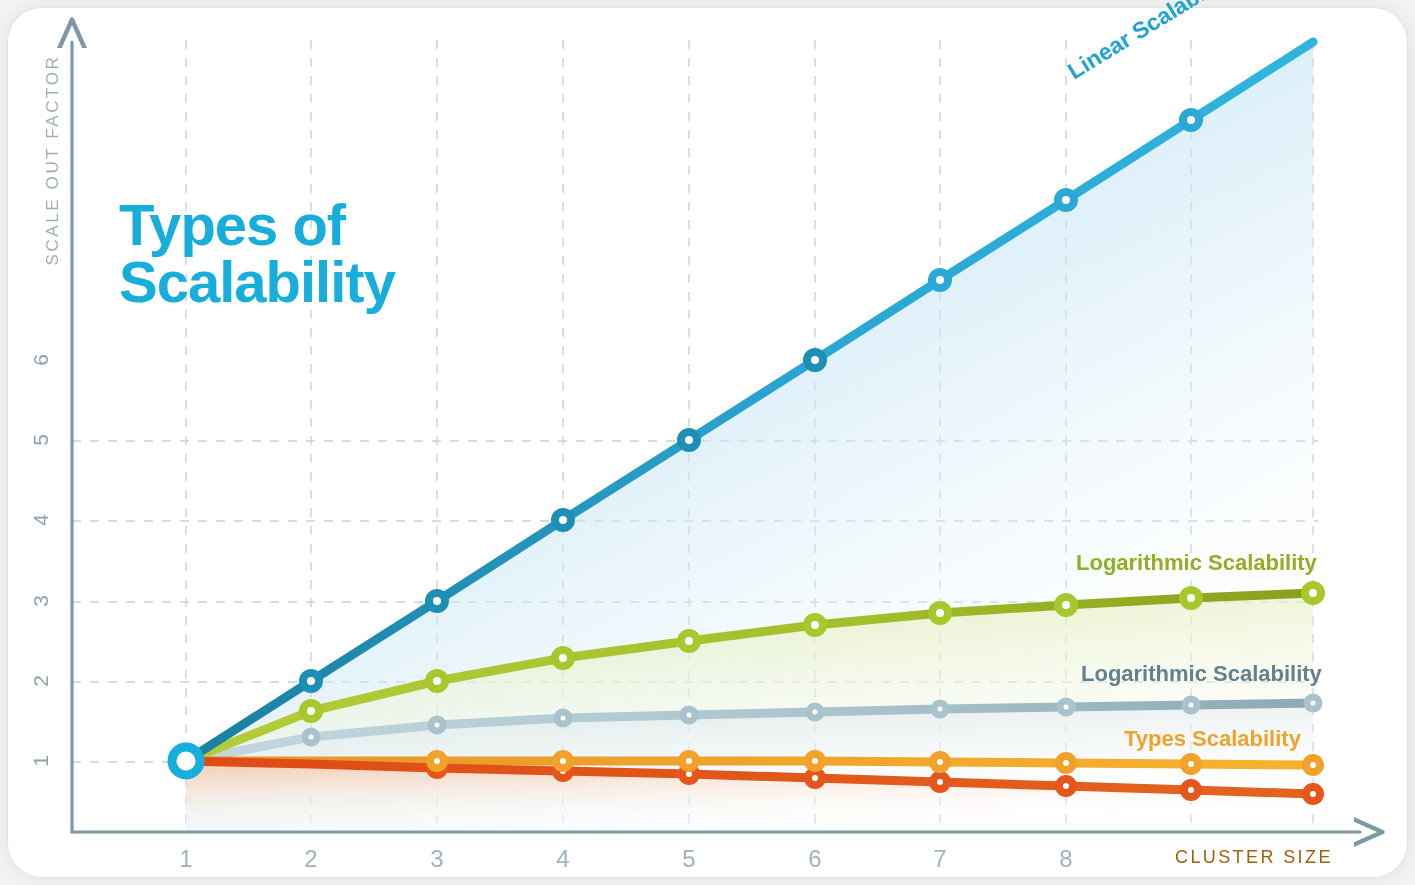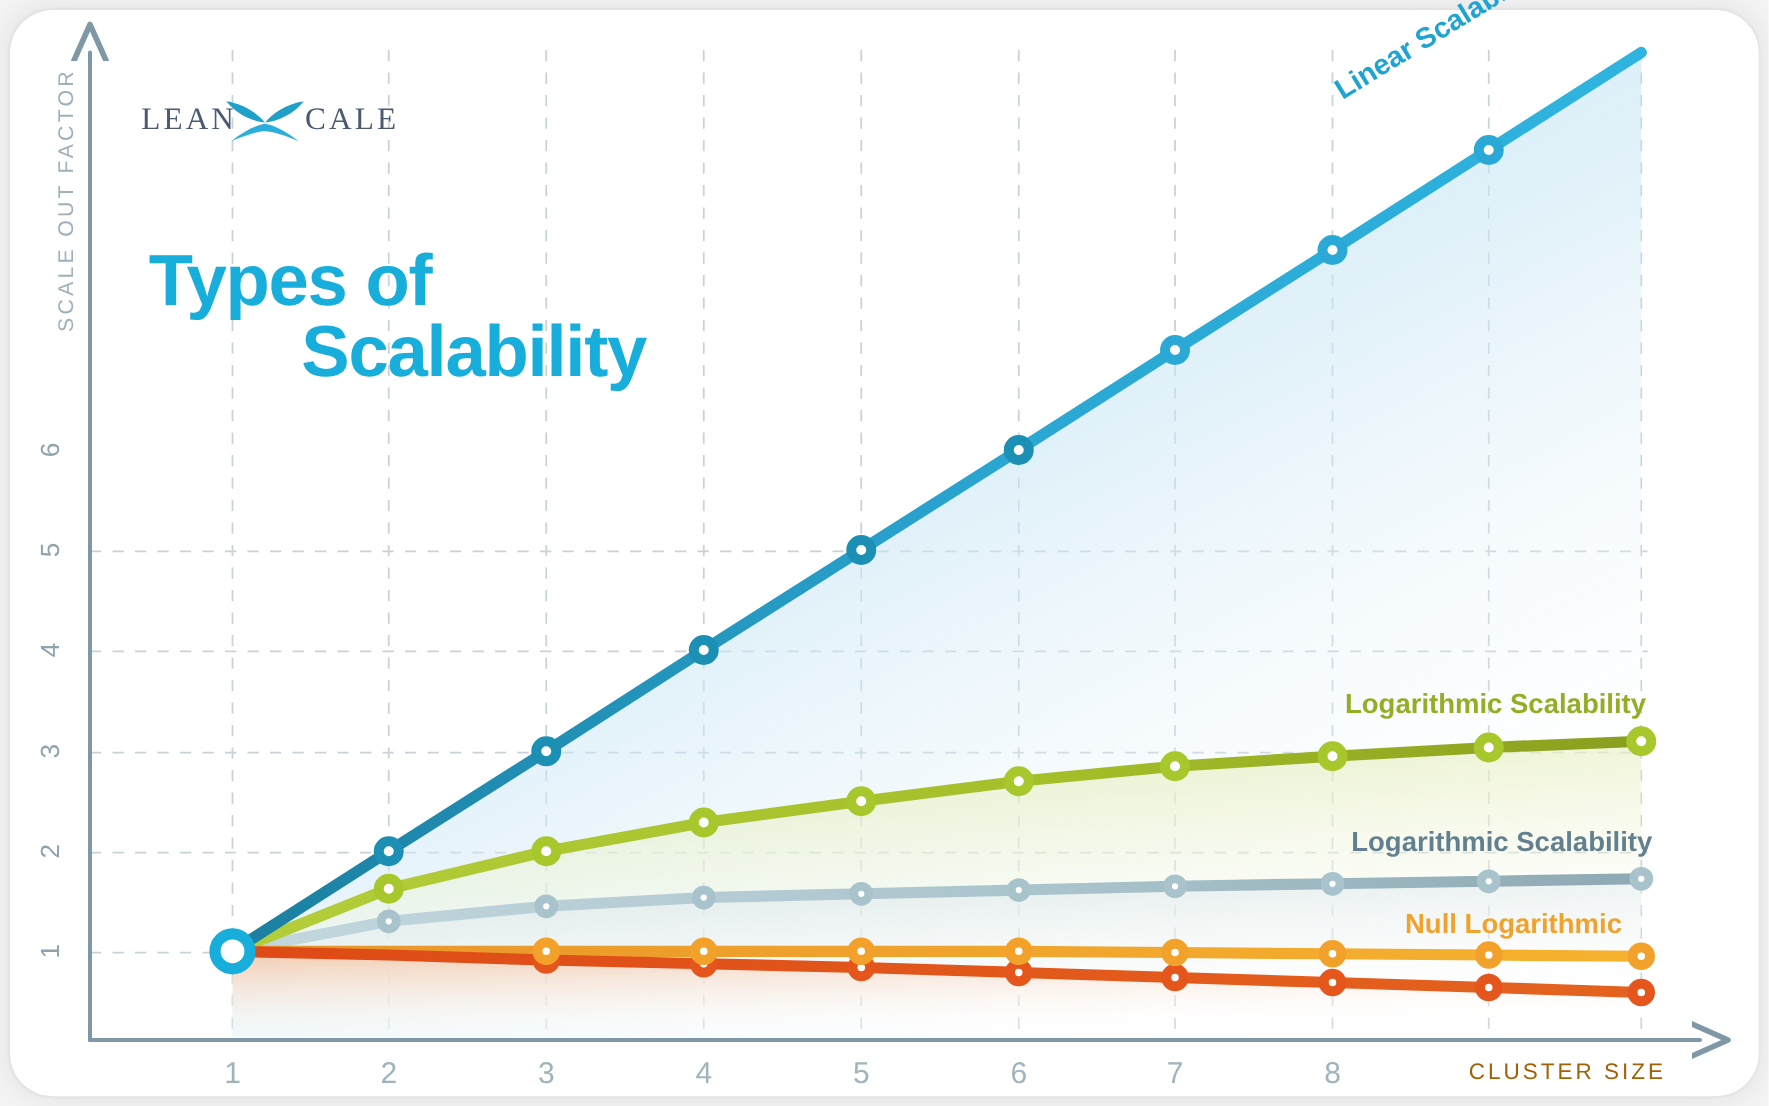--- a/index.html
+++ b/index.html
@@ -15,21 +15,21 @@
   }
 
   #plot{position:absolute;left:0;top:0;width:1415px;height:885px;}
 
   
   #title{
     position:absolute;left:119px;top:196px;width:520px;
     font-size:58px;line-height:0.99;font-weight:bold;
     color:#17AEDC;letter-spacing:-1px;
   }
-  #title .l2{display:block;text-align:center;}
+  #title .l2{display:block;}
 
   
   #logo{position:absolute;left:113px;top:77px;width:220px;height:42px;}
   #logo .word{
     position:absolute;top:5px;font-size:25px;letter-spacing:2.5px;
     color:#4a5a73;font-family:"Liberation Serif",serif;font-weight:normal;
   }
   #logo .w1{left:0px;}
   #logo .w2{left:131px;}
   #logo .mark{position:absolute;left:66px;top:-2px;width:66px;height:42px;}
@@ -208,28 +208,20 @@
     </g>
     <g fill="#ffffff" stroke="#2AA9D6" stroke-width="8">
       <circle cx="940" cy="280" r="8"></circle>
         <circle cx="1066" cy="200" r="8"></circle>
       <circle cx="1191" cy="120" r="8"></circle>
     </g>
 
     <circle cx="186" cy="761" r="14" fill="#ffffff" stroke="#17AEDC" stroke-width="9"></circle>
   </svg>
 
-  <div id="logo">
-    <span class="word w1">LEAN</span>
-    <svg class="mark" viewBox="0 0 66 42">
-      <path d="M2,6 C16,8 27,16 33,23 C39,16 50,8 64,6 C56,16 44,22 33,23 C22,22 10,16 2,6 Z" fill="#1FA0C8"></path>
-      <path d="M6,38 C16,30 26,25 33,24 C40,25 50,30 60,38 C48,33 39,30 33,30 C27,30 18,33 6,38 Z" fill="#2BAEDB"></path>
-    </svg>
-    <span class="word w2">CALE</span>
-  </div>
 
   <div id="title">
     <span>Types of</span>
     <span class="l2">Scalability</span>
   </div>
 
   <div id="ylabel">SCALE OUT FACTOR</div>
   <div id="xlabel">CLUSTER SIZE</div>
 
   <div class="ytick" style="left:26px;top:749px;">1</div>
@@ -244,15 +236,15 @@
   <div class="xtick" style="left:422px;top:845px;">3</div>
   <div class="xtick" style="left:548px;top:845px;">4</div>
   <div class="xtick" style="left:674px;top:845px;">5</div>
   <div class="xtick" style="left:800px;top:845px;">6</div>
   <div class="xtick" style="left:925px;top:845px;">7</div>
   <div class="xtick" style="left:1051px;top:845px;">8</div>
 
   <div class="slabel" id="lbl-linear">Linear Scalability</div>
   <div class="slabel" id="lbl-log1">Logarithmic Scalability</div>
   <div class="slabel" id="lbl-log2">Logarithmic Scalability</div>
-  <div class="slabel" id="lbl-null">Null Logarithmic</div>
+  <div class="slabel" id="lbl-null">Types Scalability</div>
 
 </div>
 
 </body></html>

